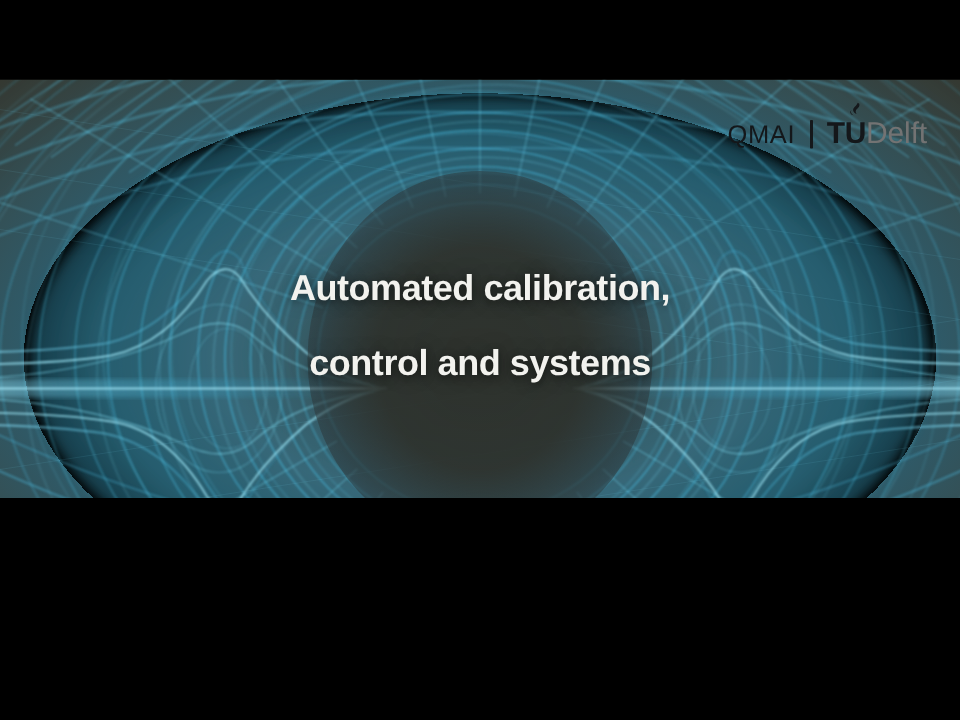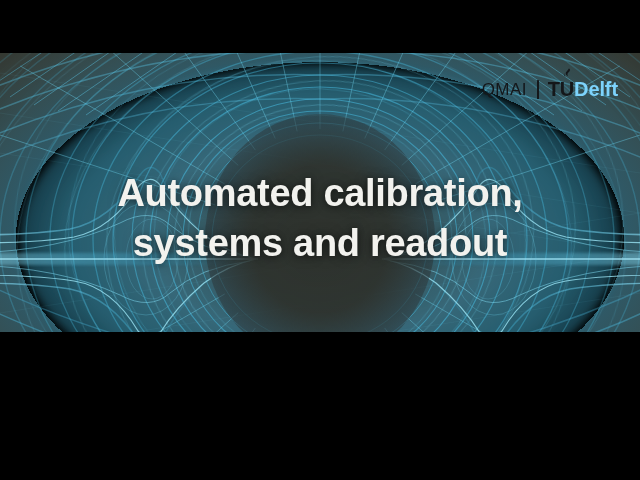--- a/index.html
+++ b/index.html
@@ -44,30 +44,30 @@
   .qmai{
     font-size:17px;letter-spacing:0.4px;color:#14171a;
     font-weight:400;line-height:1;
   }
   .sep{
     width:2px;height:19px;background:#15181b;margin:0 9px 0 10px;
     border-radius:0.5px;
   }
   .tud{position:relative;display:flex;align-items:flex-start;line-height:1;}
   .tud .tu{font-size:20px;font-weight:700;color:#14171a;letter-spacing:-0.2px;}
-  .tud .delft{font-size:20px;font-weight:700;color:#7dd3fc;letter-spacing:-0.1px;}
+  .tud .delft{font-size:20px;font-weight:400;color:#737373;letter-spacing:-0.1px;}
   .flame{
     position:absolute;left:13px;top:-11px;width:13px;height:13px;
   }
 
   
   #title{
     position:absolute;left:0;top:168px;width:640px;z-index:30;
     text-align:center;color:#f2f2ee;
-    font-size:38px;font-weight:700;line-height:50px;
+    font-size:24px;font-weight:700;line-height:50px;
     letter-spacing:-0.3px;
     text-shadow:0 1px 6px rgba(0,0,0,0.45), 0 0 14px rgba(0,0,0,0.30);
   }
   #title .ln{display:block;white-space:nowrap;}
 </style>
 </head>
 <body>
 
 <div id="stage">
 
@@ -321,19 +321,19 @@
         <path d="M5.5 8.2c-.7 1.6-.4 3 .6 4.1.8.9 1.9 1.3 1.9 1.3
                  -1.4-.1-2.6-.7-3.2-1.7-.7-1.1-.5-2.5.7-3.7z" fill="#15181b"></path>
       </svg>
       <span class="tu">TU</span>
       <span class="delft">Delft</span>
     </span>
   </div>
 
   <div id="title">
     <span class="ln">Automated calibration,</span>
-    <span class="ln">systems and readout</span>
+    <span class="ln">control and systems</span>
   </div>
 
   <div class="bar" id="bar-top"></div>
   <div class="bar" id="bar-bottom"></div>
 
 </div>
 
 </body></html>

